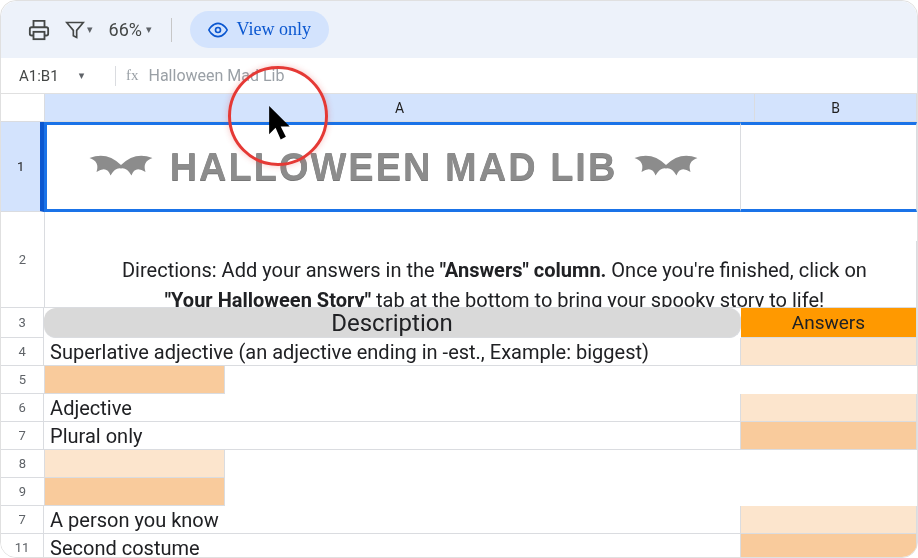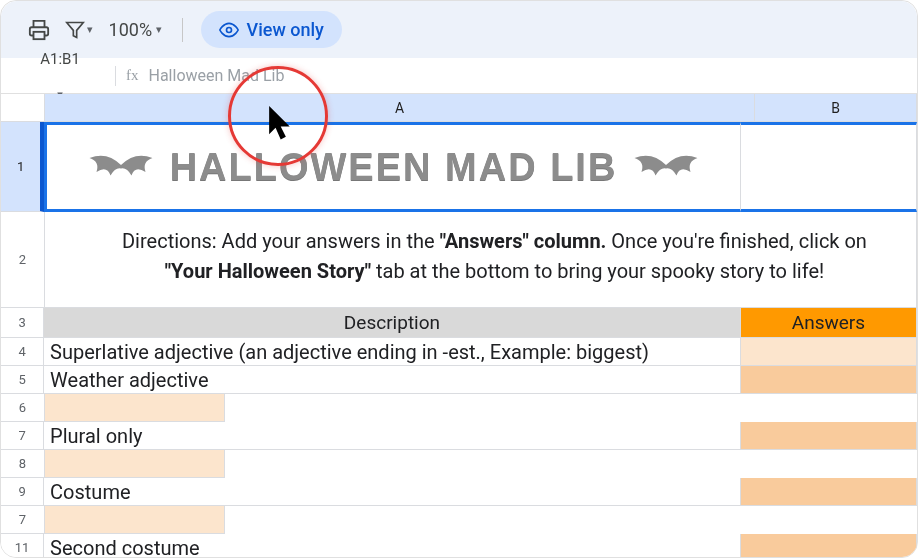--- a/index.html
+++ b/index.html
@@ -55,38 +55,38 @@
       display: flex;
       align-items: center;
       gap: 8px;
       background: #d3e3fd;
       color: #0b57d0;
       border-radius: 20px;
       padding: 8px 18px;
       font-size: 18px;
       font-weight: 500;
       margin-left: 6px;
+      font-family: Liberation Serif, serif;
     }
     .formula-bar {
       display: flex;
       align-items: center;
       padding: 6px 14px;
       border-bottom: 1px solid #e0e0e0;
       gap: 10px;
       height: 36px;
     }
     .name-box {
       display: flex;
       align-items: center;
       gap: 20px;
       font-size: 15px;
       color: #444746;
       padding: 2px 4px;
       min-width: 90px;
-      flex-direction: column;
     }
     .fb-sep {
       width: 1px;
       height: 20px;
       background: #dadce0;
     }
     .fx-label {
       color: #9aa0a6;
       font-size: 15px;
       font-family: Georgia, serif;
@@ -177,27 +177,29 @@
     .row2 .merged {
       width: 874px;
       padding: 14px 0 14px 28px;
       font-size: 20px;
       color: #202124;
       line-height: 1.5;
       display: block;
       text-align: center;
       border-right: 1px solid #dadce0;
       border-bottom: 1px solid #dadce0;
+      margin-top: 29px;
     }
     .row3 { height: 30px; }
     .row3 .cell-a {
       background: #d9d9d9;
       justify-content: center;
-      font-size: 19px;
+      font-size: 24px;
       color: #202124;
+      border-radius: 12px;
     }
     .row3 .cell-b {
       background: #ff9900;
       justify-content: center;
       font-size: 19px;
       color: #202124;
     }
     .data-row { height: 28px; }
     .data-row .cell-a {
       padding-left: 6px;
@@ -237,21 +239,21 @@
         <rect x="6" y="14" width="12" height="8"></rect>
       </svg>
   </div>
   <div class="tb-filter">
     <svg width="20" height="20" viewBox="0 0 24 24" fill="none" stroke="#444746" stroke-width="2">
         <polygon points="22 3 2 3 10 12.46 10 19 14 21 14 12.46 22 3"></polygon>
       </svg>
     <span class="caret-down">▾</span>
   </div>
   <div class="tb-zoom">
-    <span>100%</span>
+    <span>66%</span>
     <span class="caret-down">▾</span>
   </div>
   <div class="tb-sep"></div>
   <div class="view-only-pill">
     <svg width="20" height="20" viewBox="0 0 24 24" fill="none" stroke="#0b57d0" stroke-width="2">
         <path d="M1 12s4-8 11-8 11 8 11 8-4 8-11 8-11-8-11-8z"></path>
         <circle cx="12" cy="12" r="3"></circle>
       </svg>
     <span>View only</span>
   </div>
@@ -306,43 +308,43 @@
     <div class="cell cell-b">Answers</div>
   </div>
 
   <div class="row data-row">
     <div class="row-h">4</div>
     <div class="cell cell-a">Superlative adjective (an adjective ending in -est., Example: biggest)</div>
     <div class="cell cell-b alt1"></div>
   </div>
   <div class="row data-row">
     <div class="row-h">5</div>
-    <div class="cell cell-a">Weather adjective</div>
     <div class="cell cell-b alt2"></div>
   </div>
   <div class="row data-row">
     <div class="row-h">6</div>
+    <div class="cell cell-a">Adjective</div>
     <div class="cell cell-b alt1"></div>
   </div>
   <div class="row data-row">
     <div class="row-h">7</div>
     <div class="cell cell-a">Plural only</div>
     <div class="cell cell-b alt2"></div>
   </div>
   <div class="row data-row">
     <div class="row-h">8</div>
     <div class="cell cell-b alt1"></div>
   </div>
   <div class="row data-row">
     <div class="row-h">9</div>
-    <div class="cell cell-a">Costume</div>
     <div class="cell cell-b alt2"></div>
   </div>
   <div class="row data-row">
     <div class="row-h">7</div>
+    <div class="cell cell-a">A person you know</div>
     <div class="cell cell-b alt1"></div>
   </div>
   <div class="row data-row">
     <div class="row-h">11</div>
     <div class="cell cell-a">Second costume</div>
     <div class="cell cell-b alt2"></div>
   </div>
 </div>
 
 <div class="red-circle"></div>

